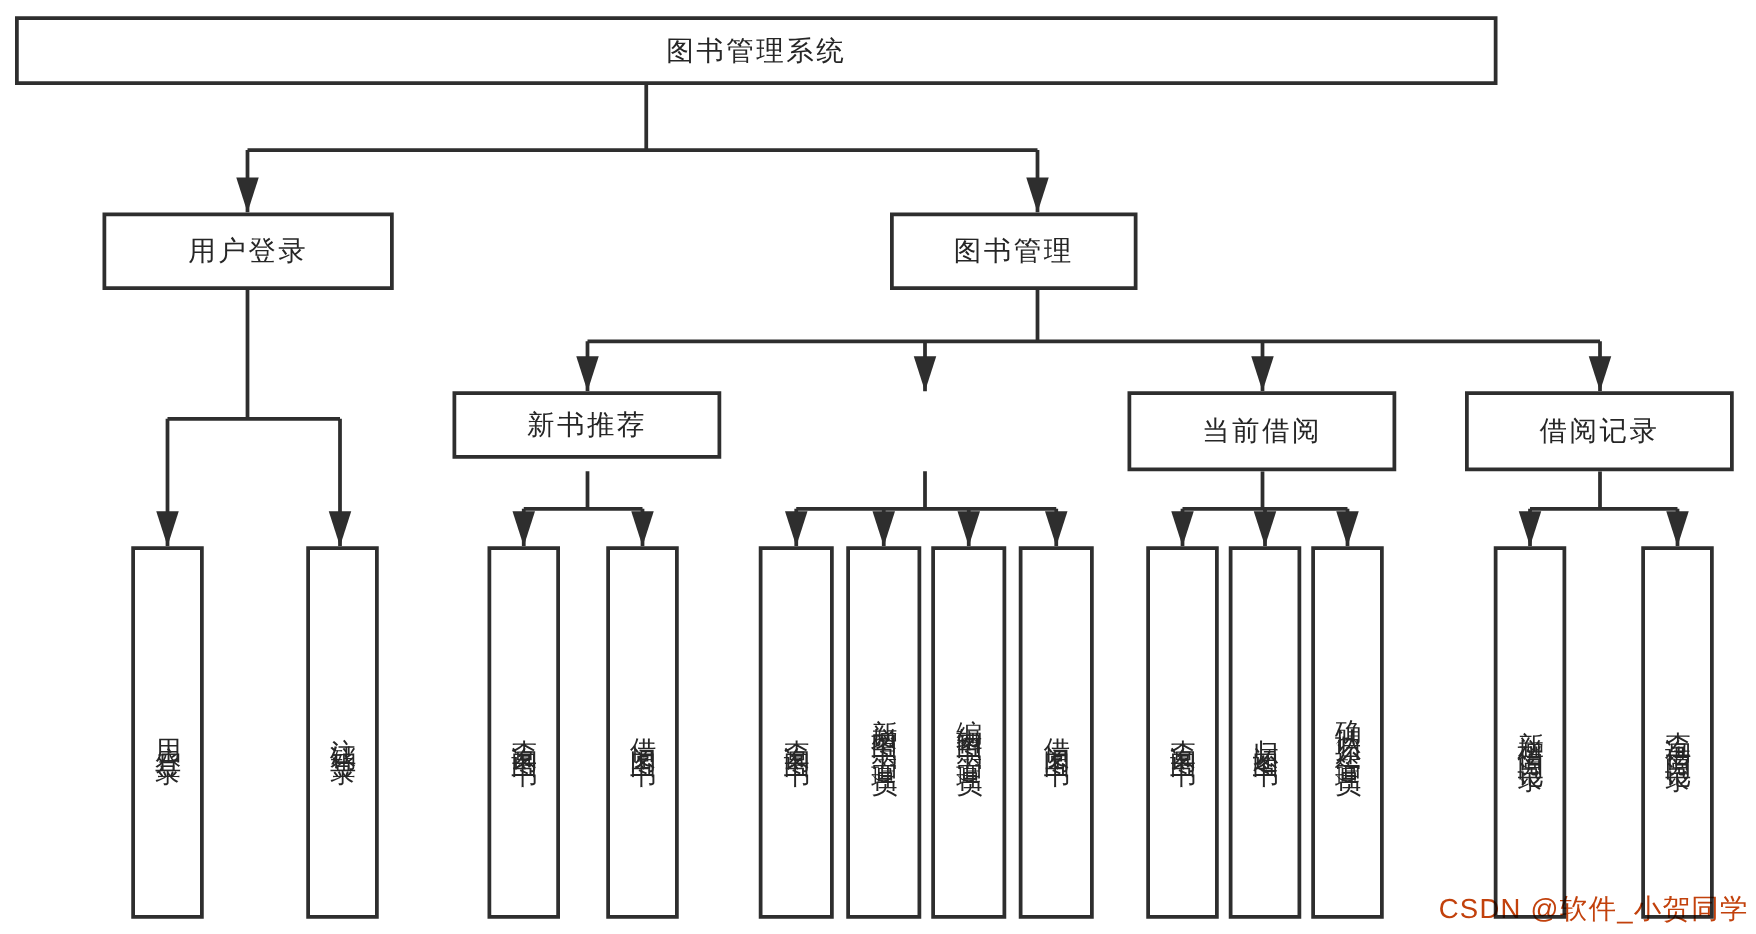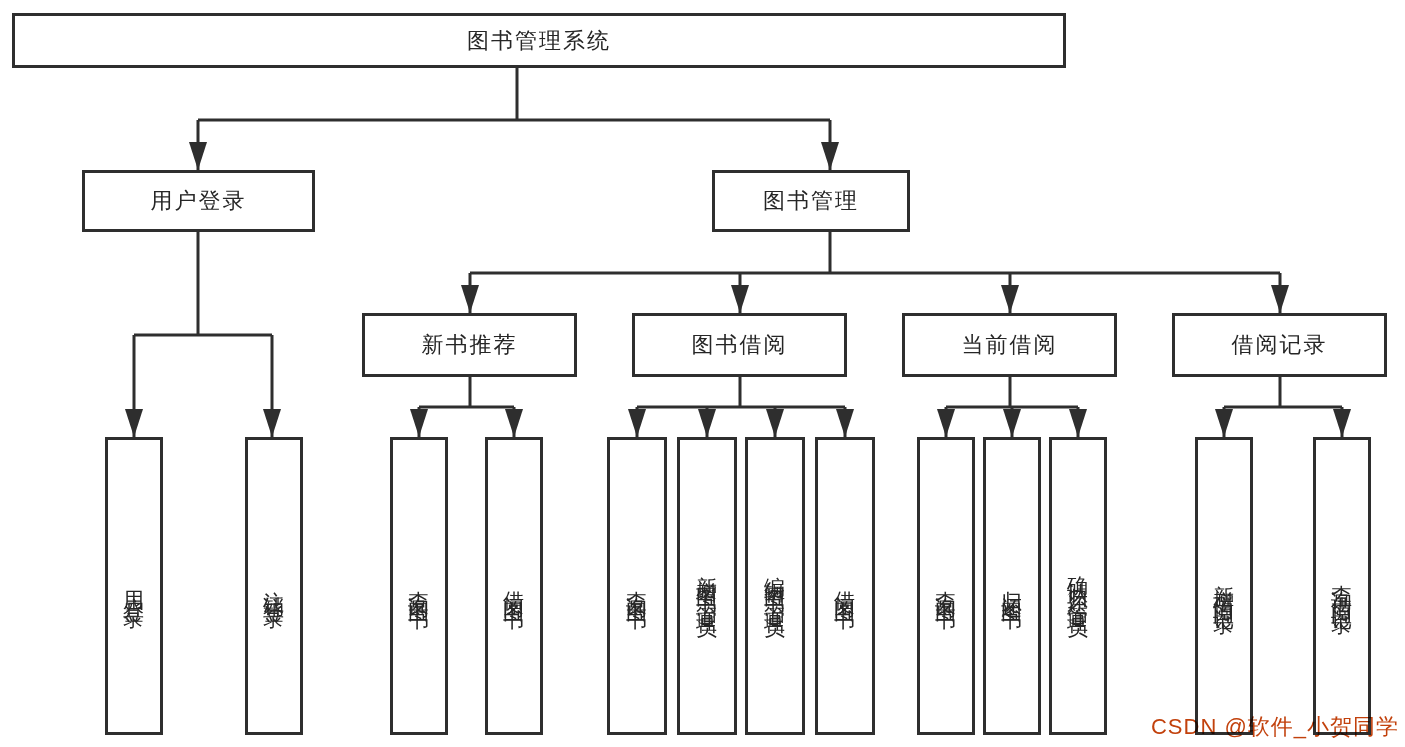--- a/index.html
+++ b/index.html
@@ -81,36 +81,33 @@
       <polygon points="766,409 784,409 775,437"></polygon>
       <polygon points="836,409 854,409 845,437"></polygon>
       <polygon points="937,409 955,409 946,437"></polygon>
       <polygon points="1003,409 1021,409 1012,437"></polygon>
       <polygon points="1069,409 1087,409 1078,437"></polygon>
       <polygon points="1215,409 1233,409 1224,437"></polygon>
       <polygon points="1333,409 1351,409 1342,437"></polygon>
     </g>
   </svg>
 
-  <div class="node" style="left:12px; top:13px; width:1054px; height:55px;">
+  <div class="node" style="left:12px; top:13px; width:1186px; height:55px;">
     <span class="h-label">图书管理系统</span>
   </div>
 
   <div class="node" style="left:82px; top:170px; width:233px; height:62px;">
     <span class="h-label">用户登录</span>
   </div>
   <div class="node" style="left:712px; top:170px; width:198px; height:62px;">
     <span class="h-label">图书管理</span>
   </div>
 
-  <div class="node" style="left:362px; top:313px; width:215px; height:64px;text-align:right;">
+  <div class="node" style="left:362px; top:313px; width:215px; height:54px;text-align:right;">
     <span class="h-label">新书推荐</span>
-  </div>
-  <div class="node" style="left:632px; top:313px; width:215px; height:64px;">
-    <span class="h-label">图书借阅</span>
   </div>
   <div class="node" style="left:1172px; top:313px; width:215px; height:64px;">
     <span class="h-label">借阅记录</span>
   </div>
   <div class="node" style="left:902px; top:313px; width:215px; height:64px;">
     <span class="h-label">当前借阅</span>
   </div>
 
   <div class="node leaf" style="left:105px; top:437px; width:58px; height:298px;">
     <span class="v-label">用户登录</span>

